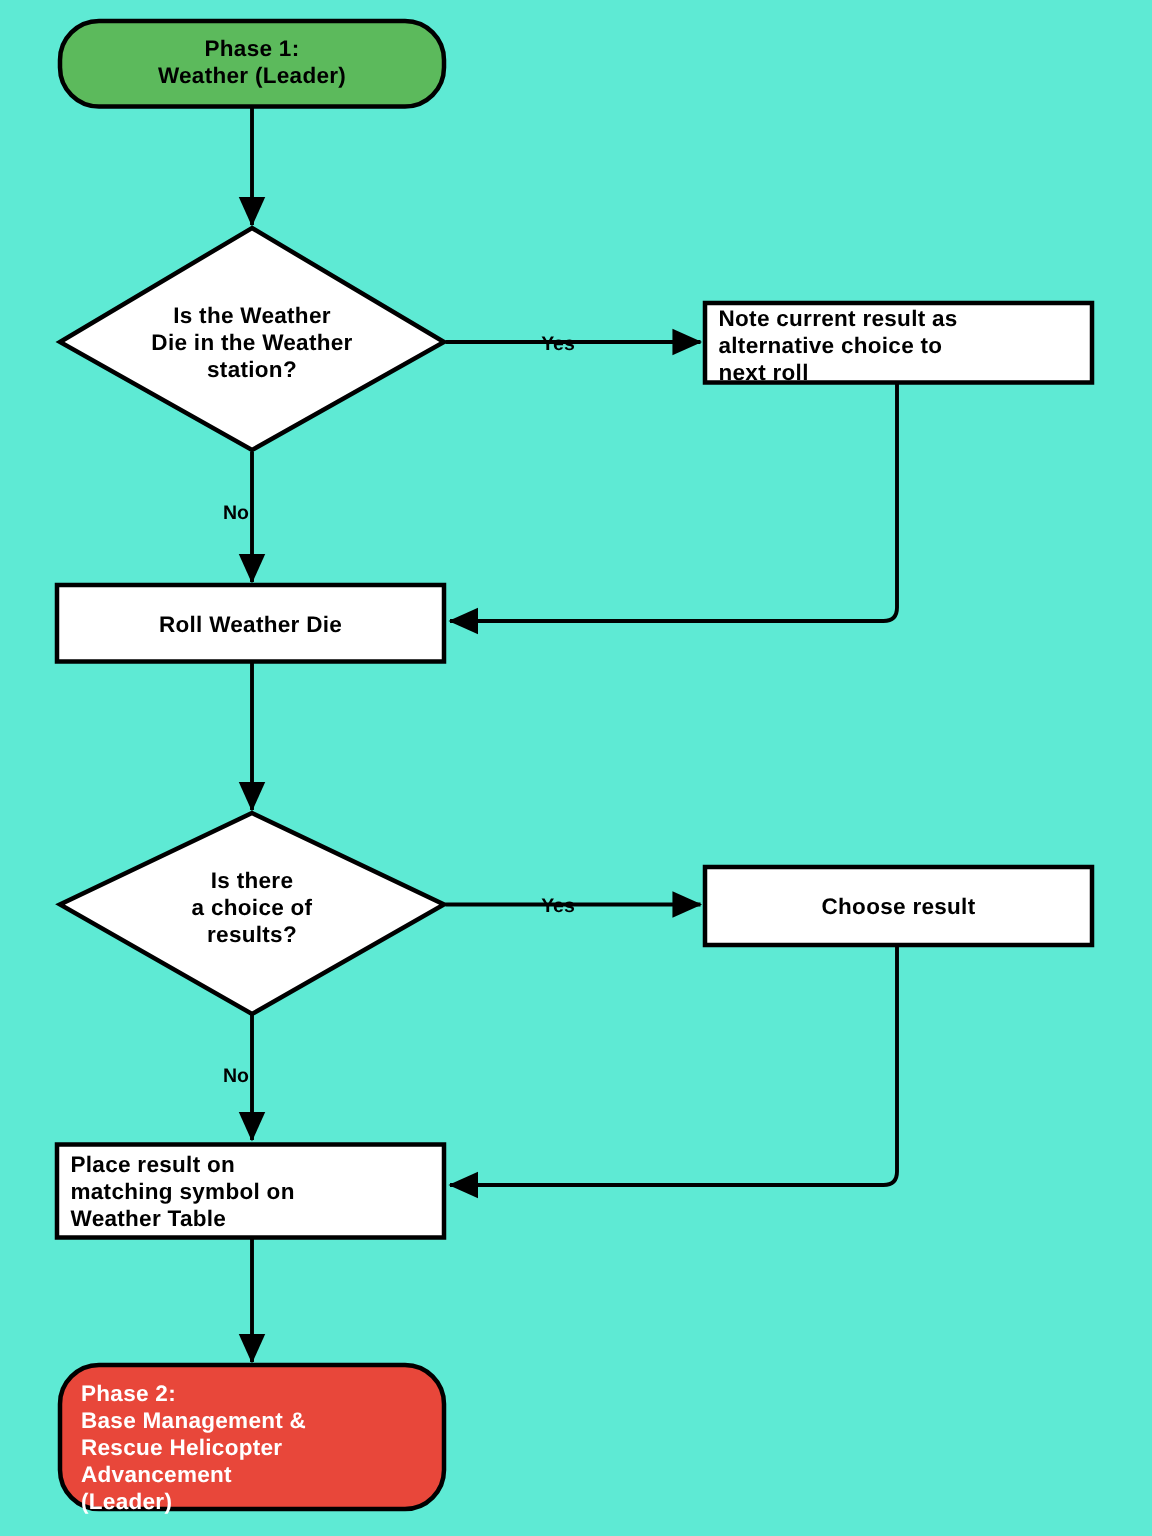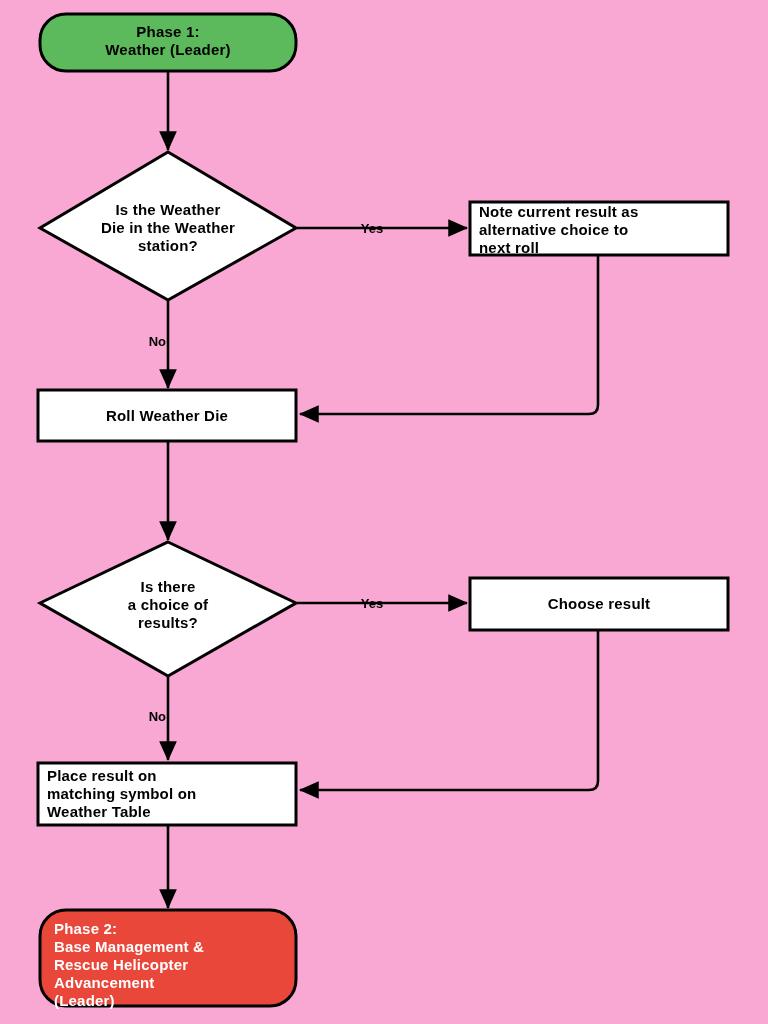--- a/index.html
+++ b/index.html
@@ -10,21 +10,21 @@
   body {
     width: 768px;
     height: 1024px;
     font-family: "Liberation Sans", sans-serif;
     overflow: hidden;
   }
   #flowchart-root {
     position: relative;
     width: 768px;
     height: 1024px;
-    background: #f9a8d4;
+    background: #5eead4;
   }
   svg.chart-canvas {
     display: block;
     width: 768px;
     height: 1024px;
   }
   .node-shape {
     stroke: #000000;
     stroke-width: 3;
   }

